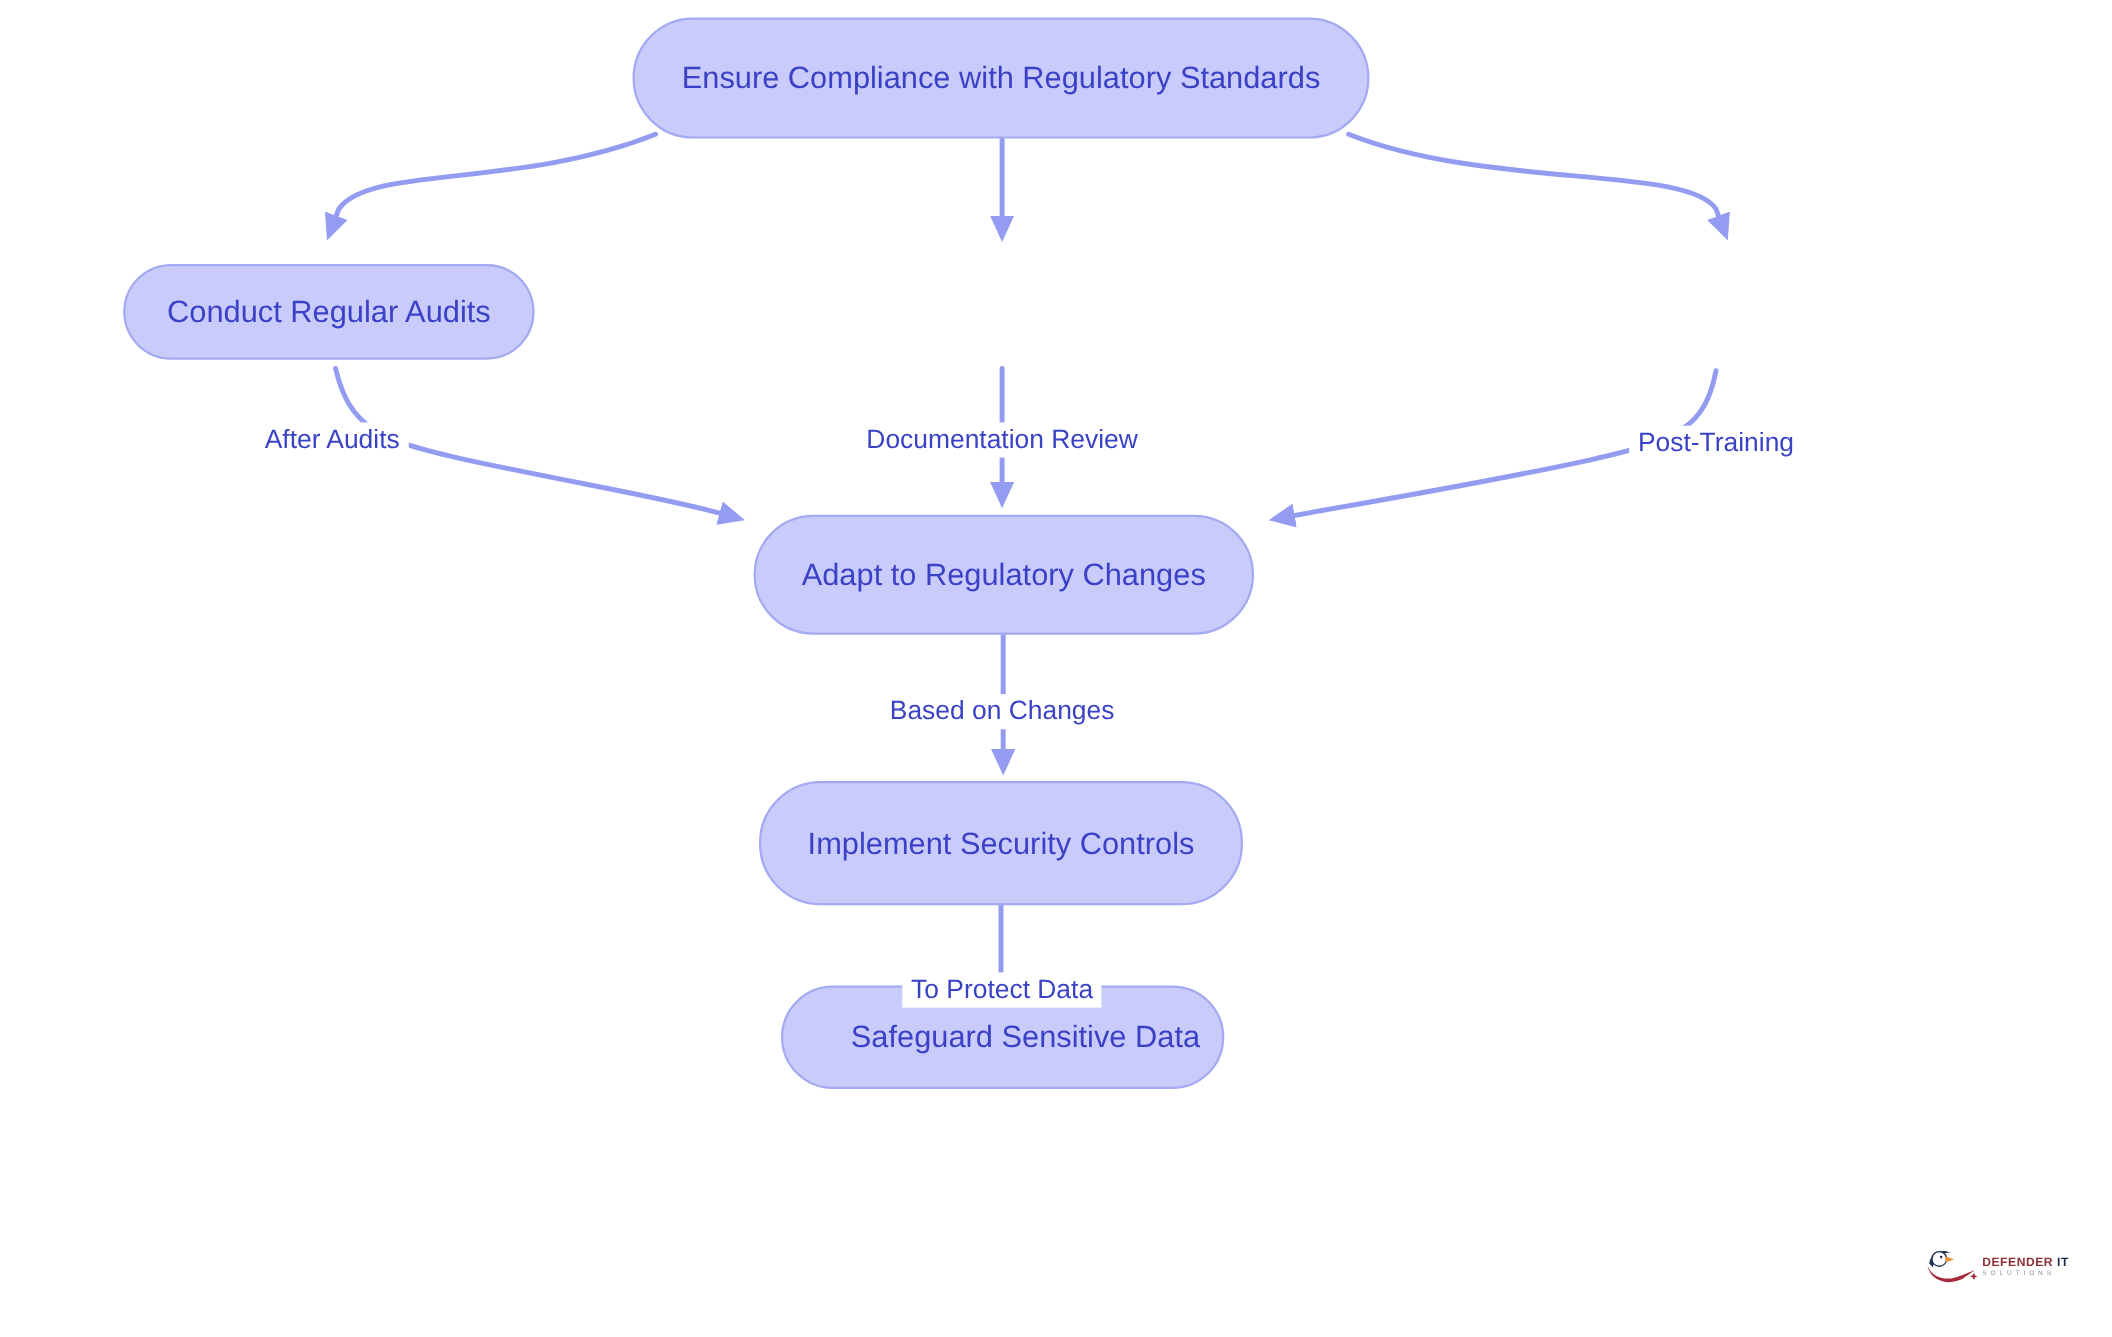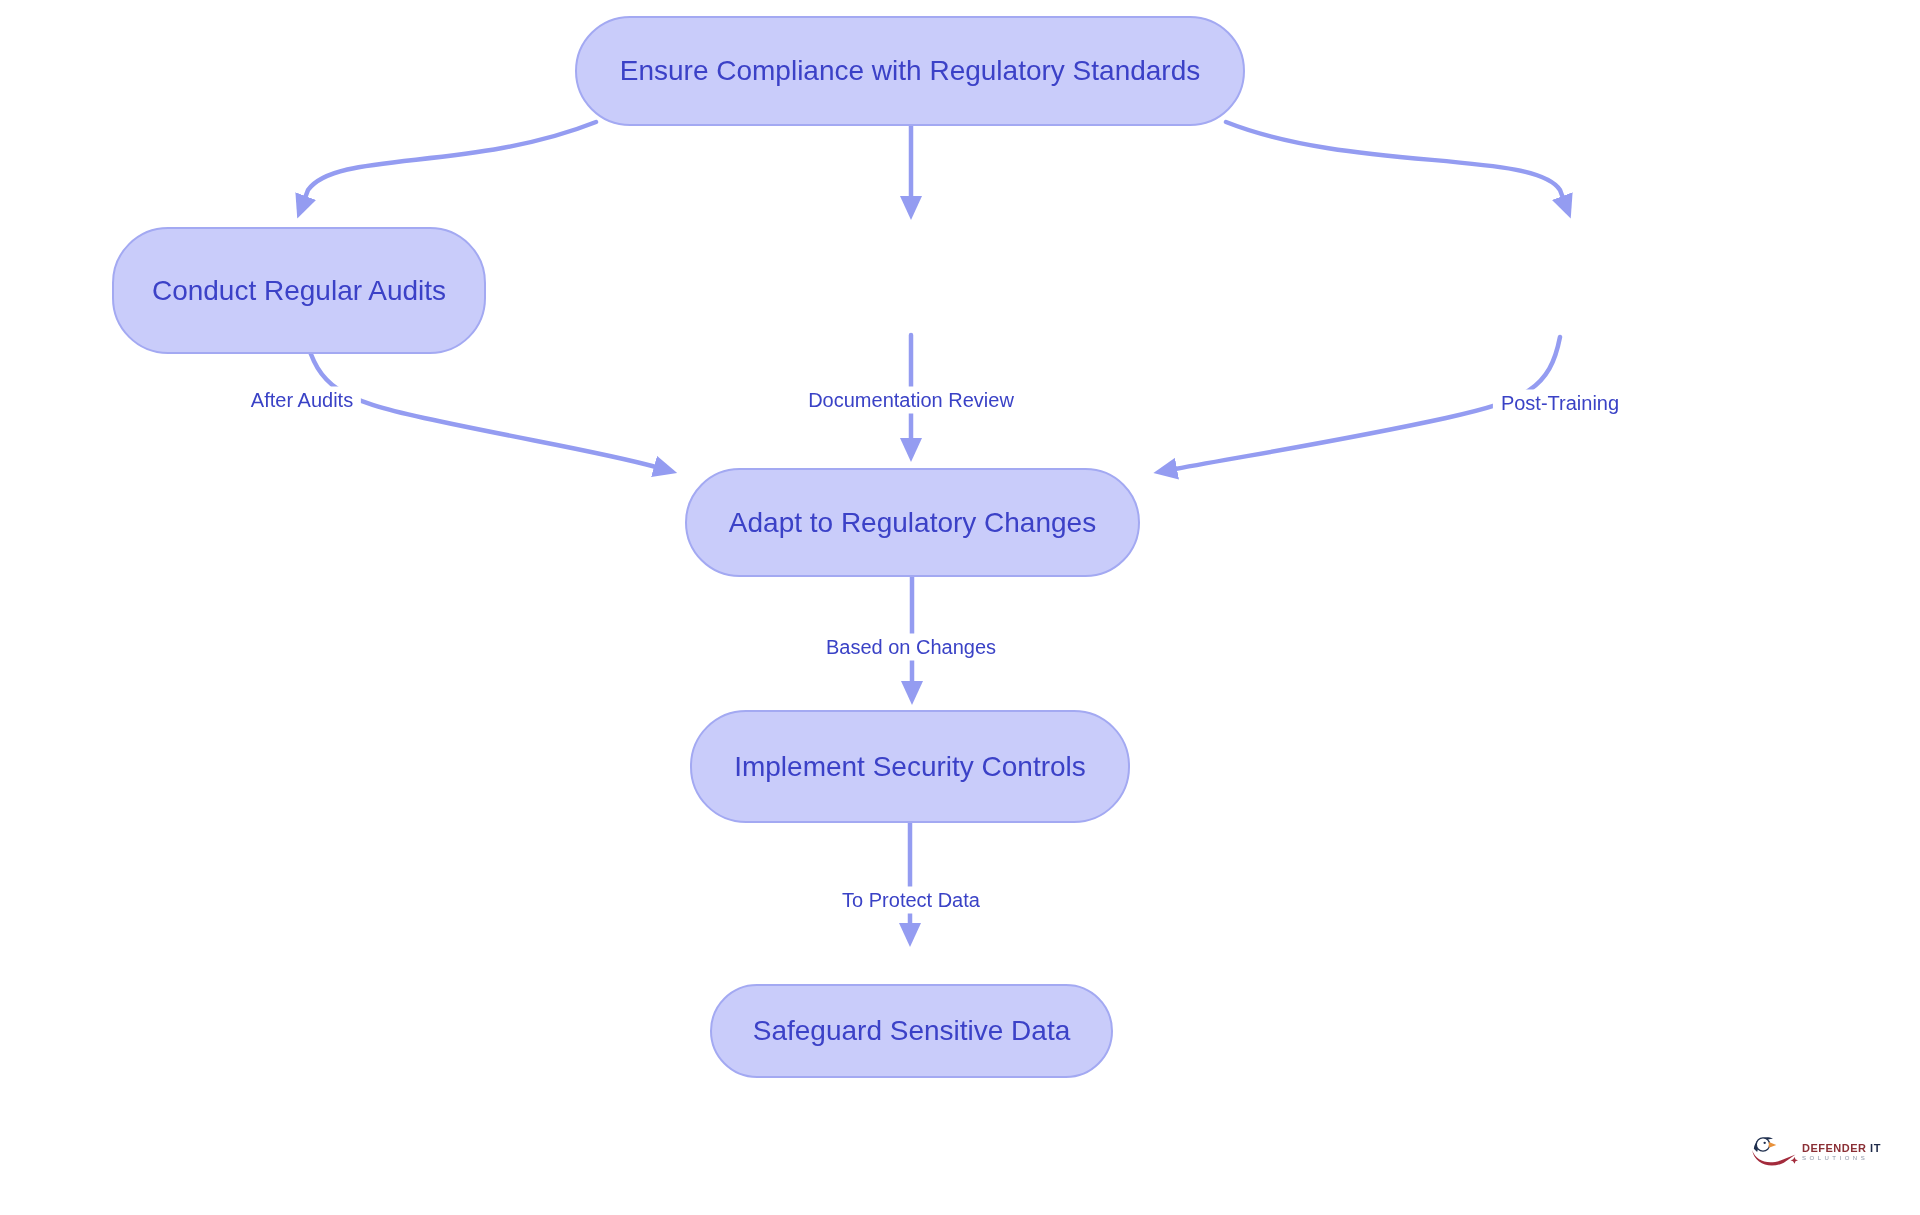--- a/index.html
+++ b/index.html
@@ -37,32 +37,32 @@
     color:var(--node-text);
     font-size:28px;
     line-height:1.2;
     padding:17px 20px;
   }
   .edge-label{
     position:absolute;
     transform:translate(-50%,-50%);
     background:var(--background);
     color:var(--label-text);
-    font-size:20px;
+    font-size:24px;
     padding:2px 8px;
     white-space:nowrap;
   }
   
   .n-ensure   {left:575px; top:16px;  width:670px; height:110px;}
-  .n-conduct  {left:112px; top:227px; width:374px; height:127px;}
+  .n-conduct  {left:112px; top:240px; width:374px; height:87px;}
   .n-maintain {left:590px; top:227px; width:642px; height:108px;}
   .n-train    {left:1330px;top:224px; width:462px; height:113px;}
   .n-adapt    {left:685px; top:468px; width:455px; height:109px;}
   .n-implement{left:690px; top:710px; width:440px; height:113px;}
-  .n-safeguard{left:710px; top:984px; width:403px; height:94px;}
+  .n-safeguard{left:710px; top:896px; width:403px; height:94px;justify-content:flex-end;}
   
   .l-after {left:302px; top:400px;}
   .l-docs  {left:911px; top:400px;}
   .l-post  {left:1560px;top:403px;}
   .l-based {left:911px; top:647px;}
   .l-protect{left:911px;top:888px;margin-top:12px;}
   
   .logo{
     position:absolute;
     left:1748px; top:1132px;

